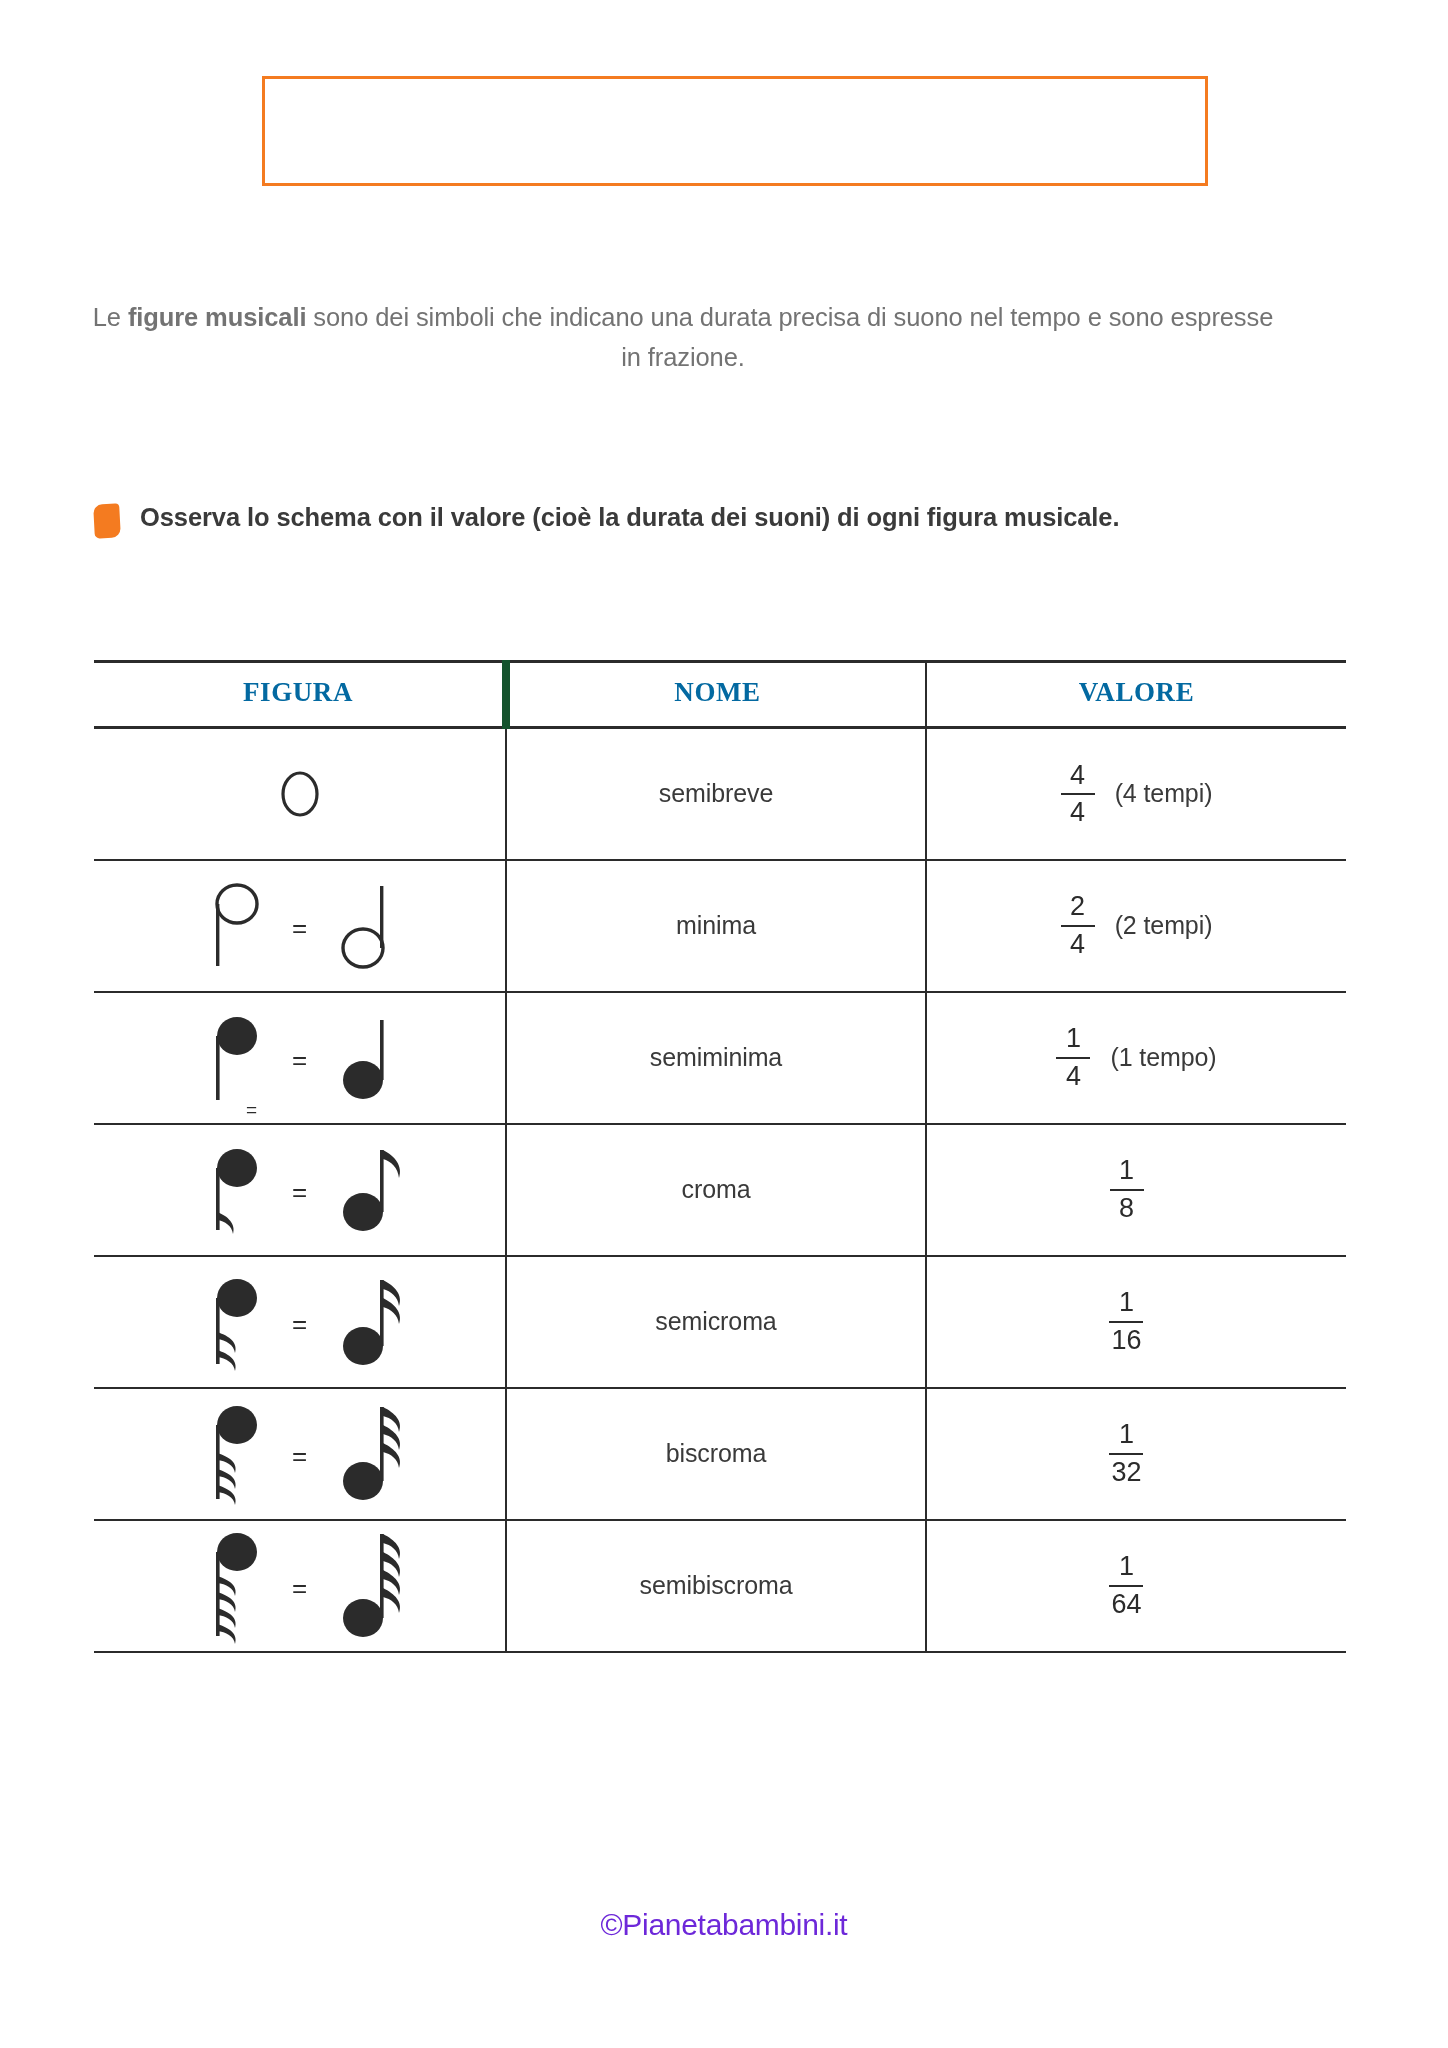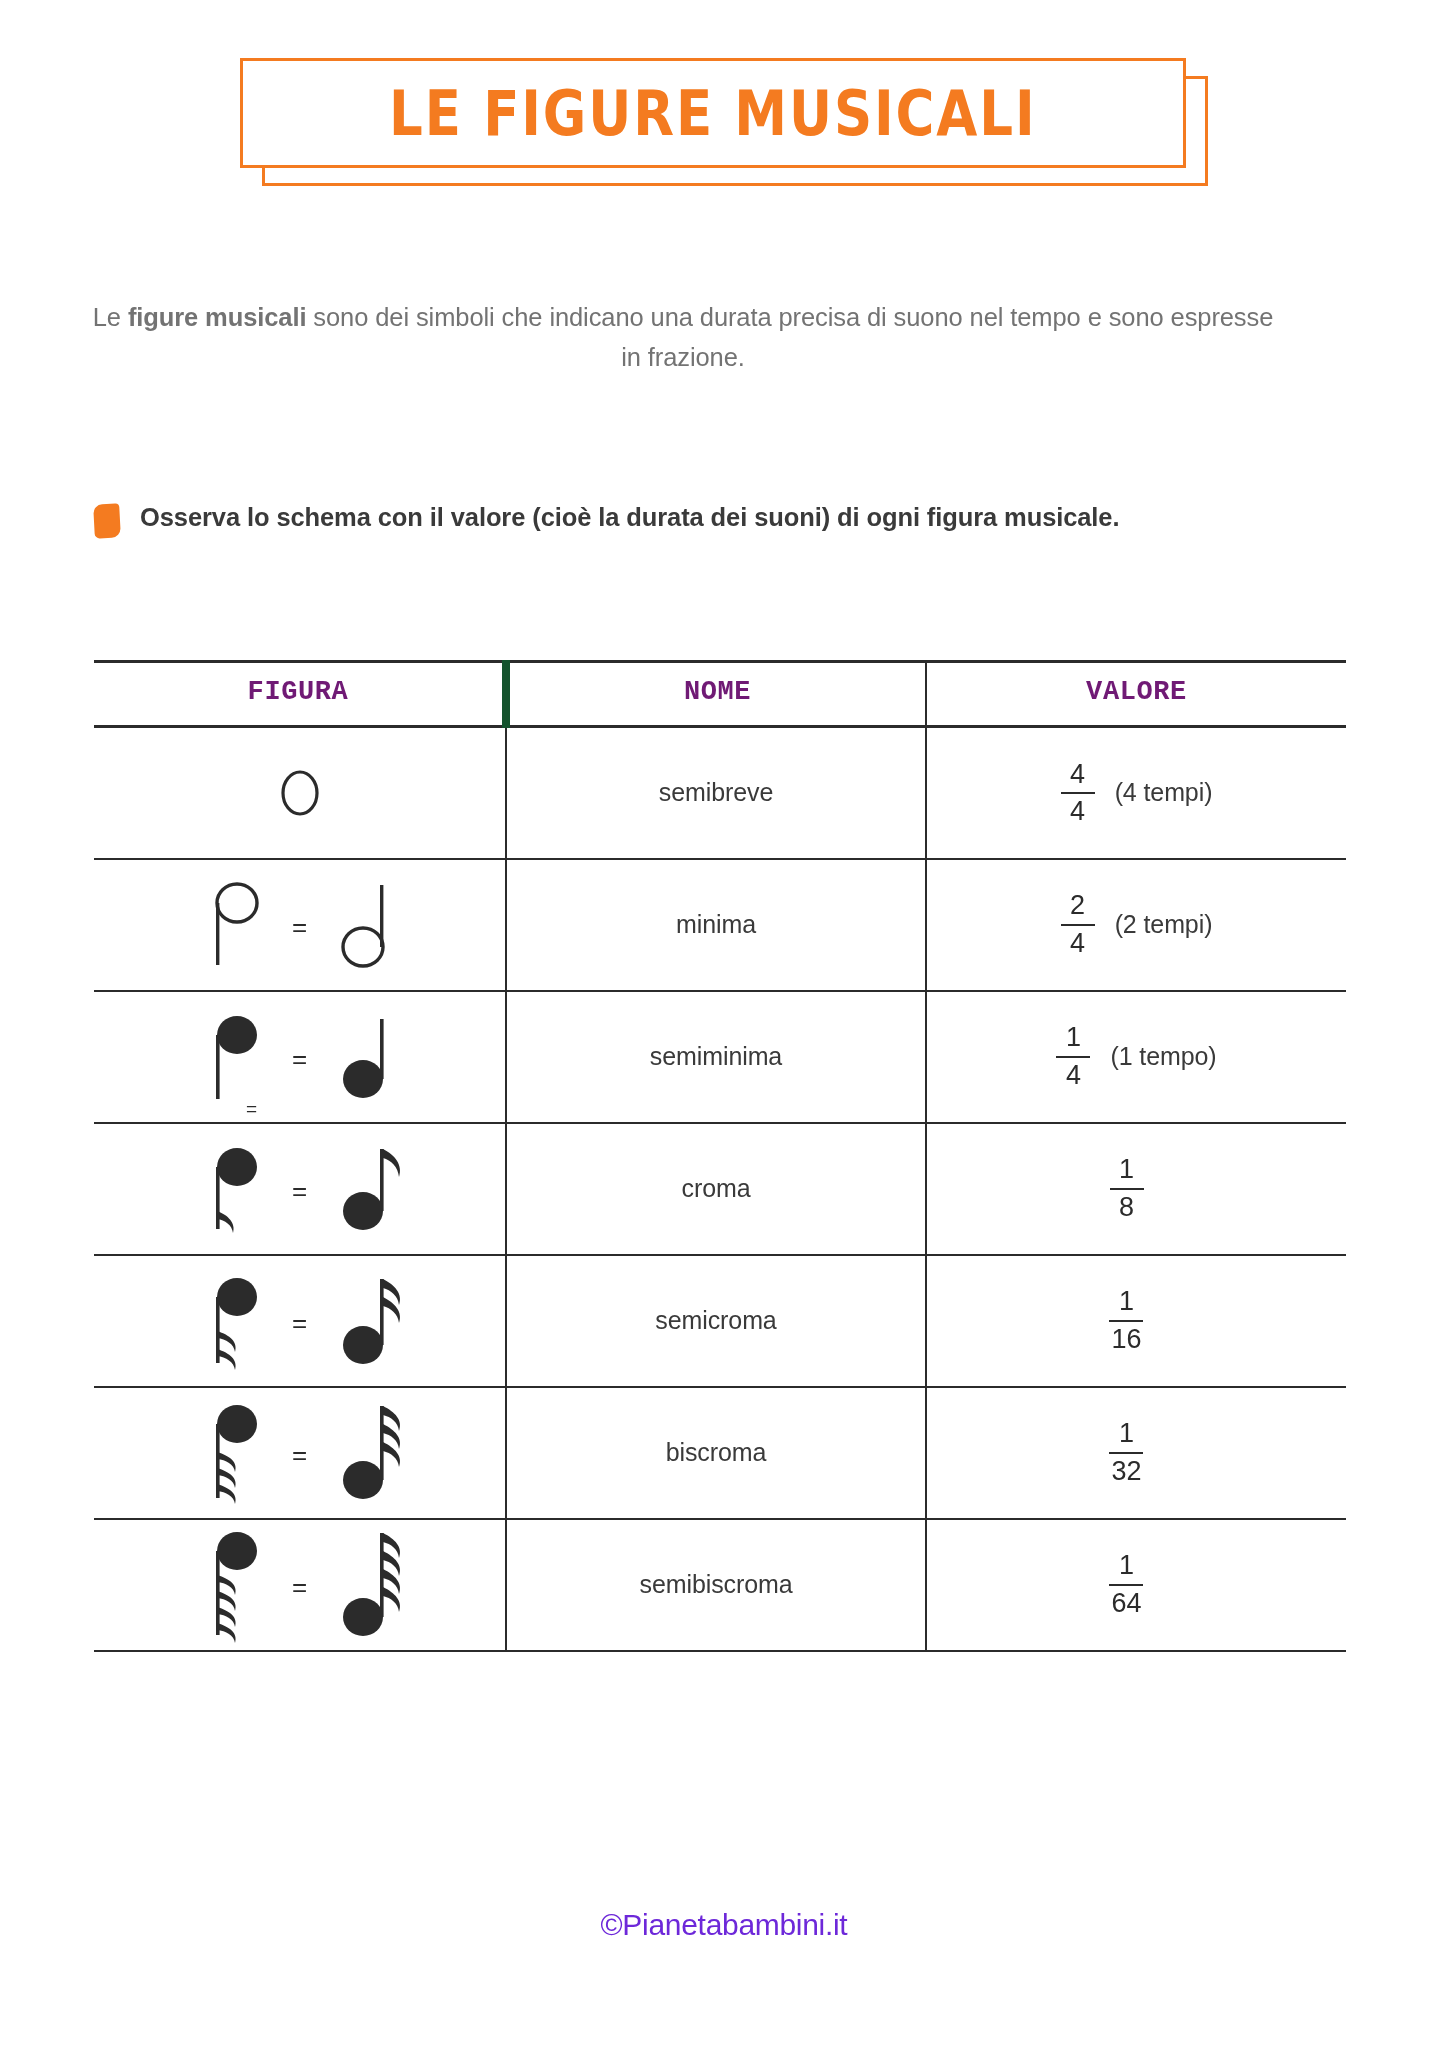--- a/index.html
+++ b/index.html
@@ -128,25 +128,25 @@
     border-left: none;
     border-right: none;
     border-top: 3px solid #2b2b2b;
     border-bottom: none;
     padding: 14px 0 18px;
   }
   .figtable tr.head th.sep-l { border-left: 8px solid #14532d; }
   .figtable tr.head th.sep-r { border-left: 2px solid #2b2b2b; }
 
   .head-label {
-    font-family: Liberation Mono, monospace;
+    font-family: Liberation Serif, serif;
     font-weight: bold;
     font-size: 27px;
     letter-spacing: 0.6px;
-    color: #701a75;
+    color: #0369a1;
   }
 
   .figtable tbody td {
     border-left: none;
     border-right: none;
   }
   .figtable tbody td.col-nome,
   .figtable tbody td.col-valore {
     border-left: 2px solid #2b2b2b;
   }
@@ -223,23 +223,20 @@
     color: #6d28d9;
     letter-spacing: -0.3px;
   }
 </style>
 </head>
 <body>
 
 <div class="title-wrap">
   <div class="title-stack">
     <div class="title-frame-back"></div>
-    <div class="title-frame-front">
-      <div class="title-text">LE FIGURE MUSICALI</div>
-    </div>
   </div>
 </div>
 
 <p class="intro"><span>Le </span><b>figure musicali</b><span> sono dei simboli che indicano una durata precisa di suono nel tempo e sono espresse in frazione.</span></p>
 
 <div class="note-line">
   <span class="bullet-blob"></span>
   <span class="note-text">Osserva lo schema con il valore (cioè la durata dei suoni) di ogni figura musicale.</span>
 </div>
 

